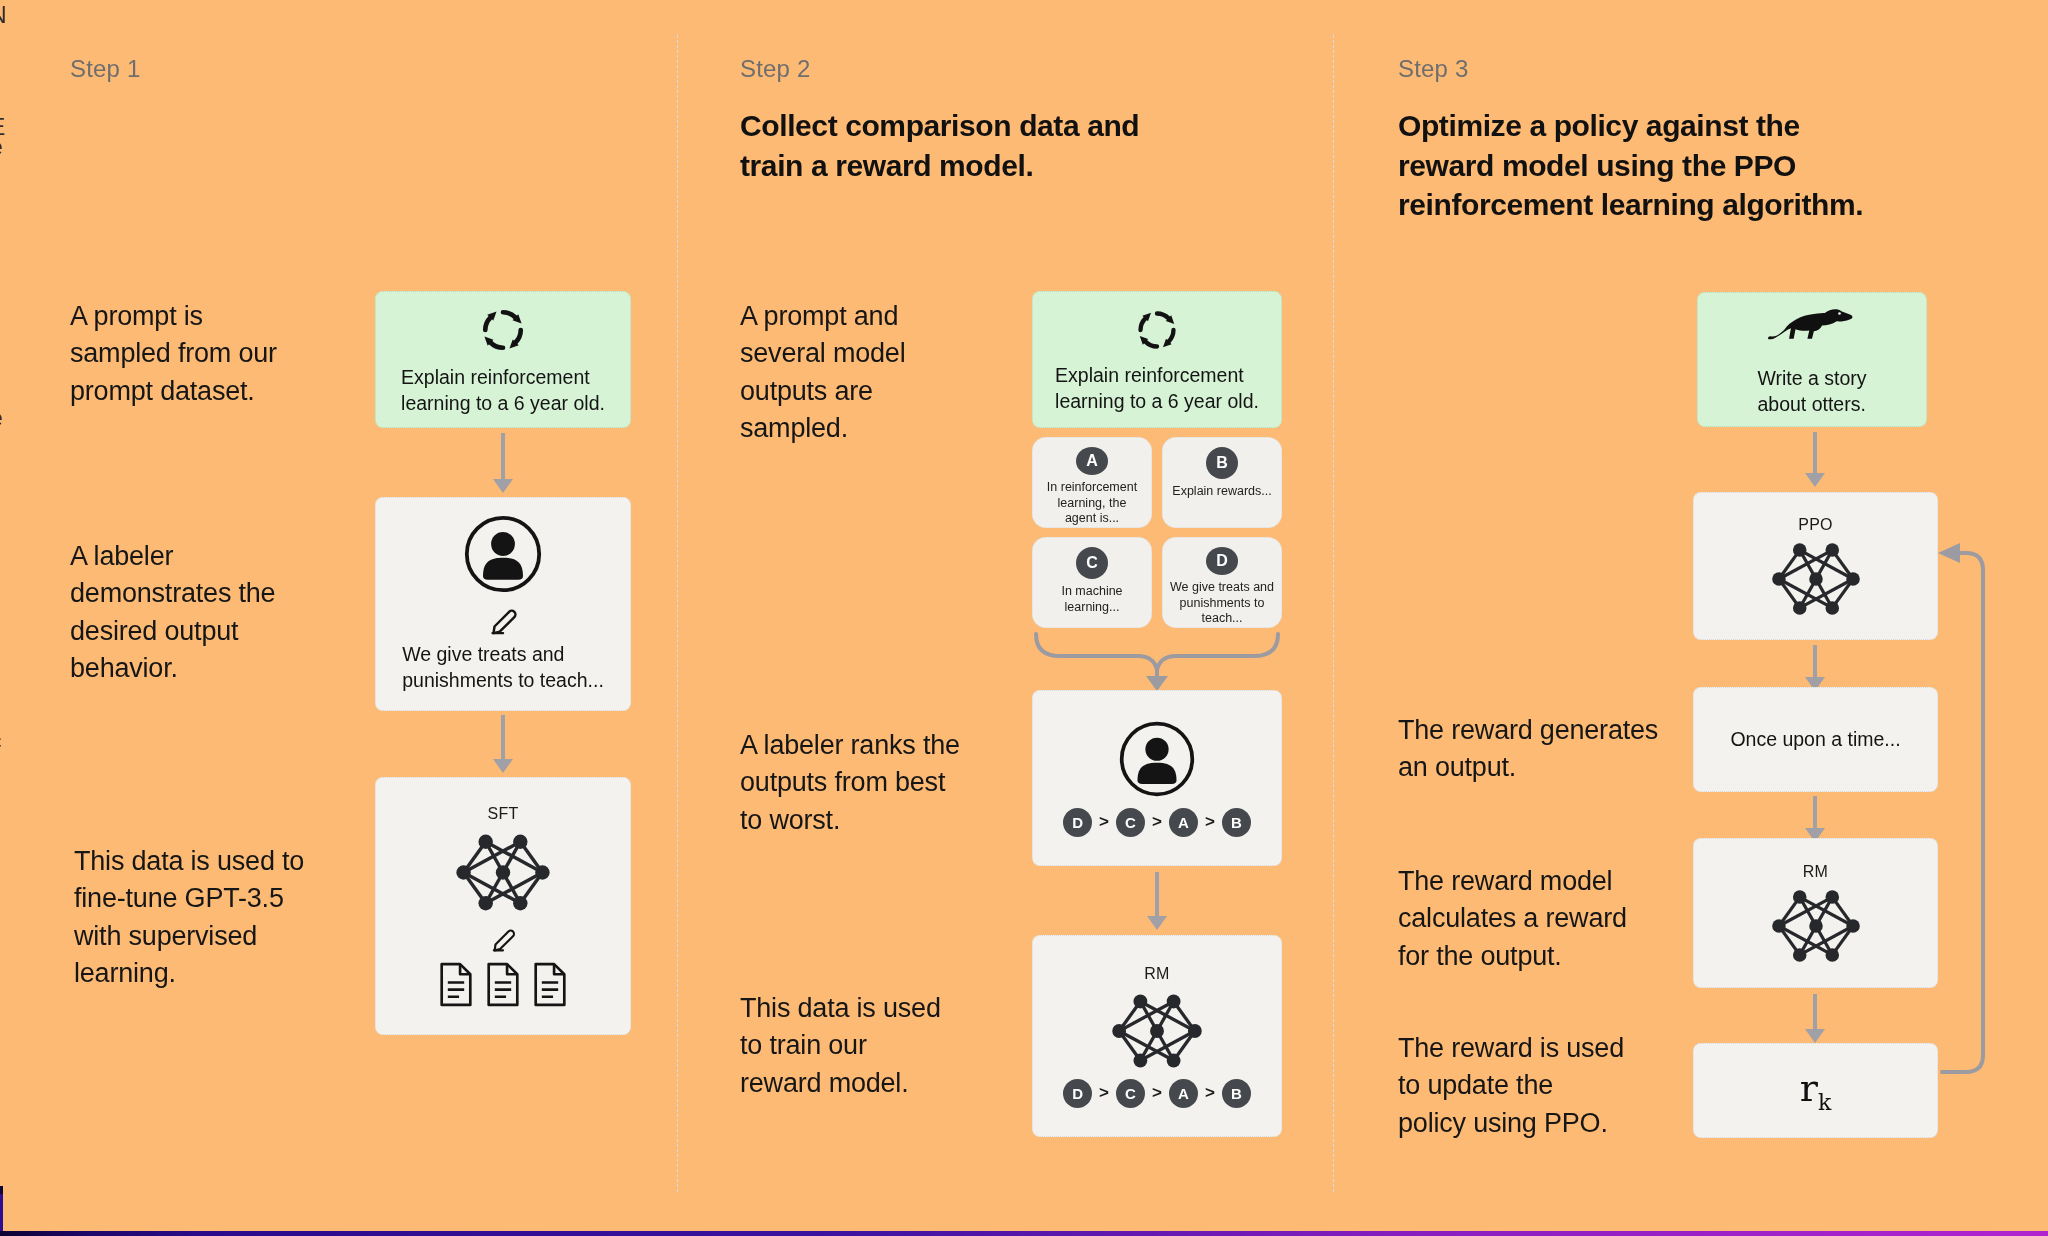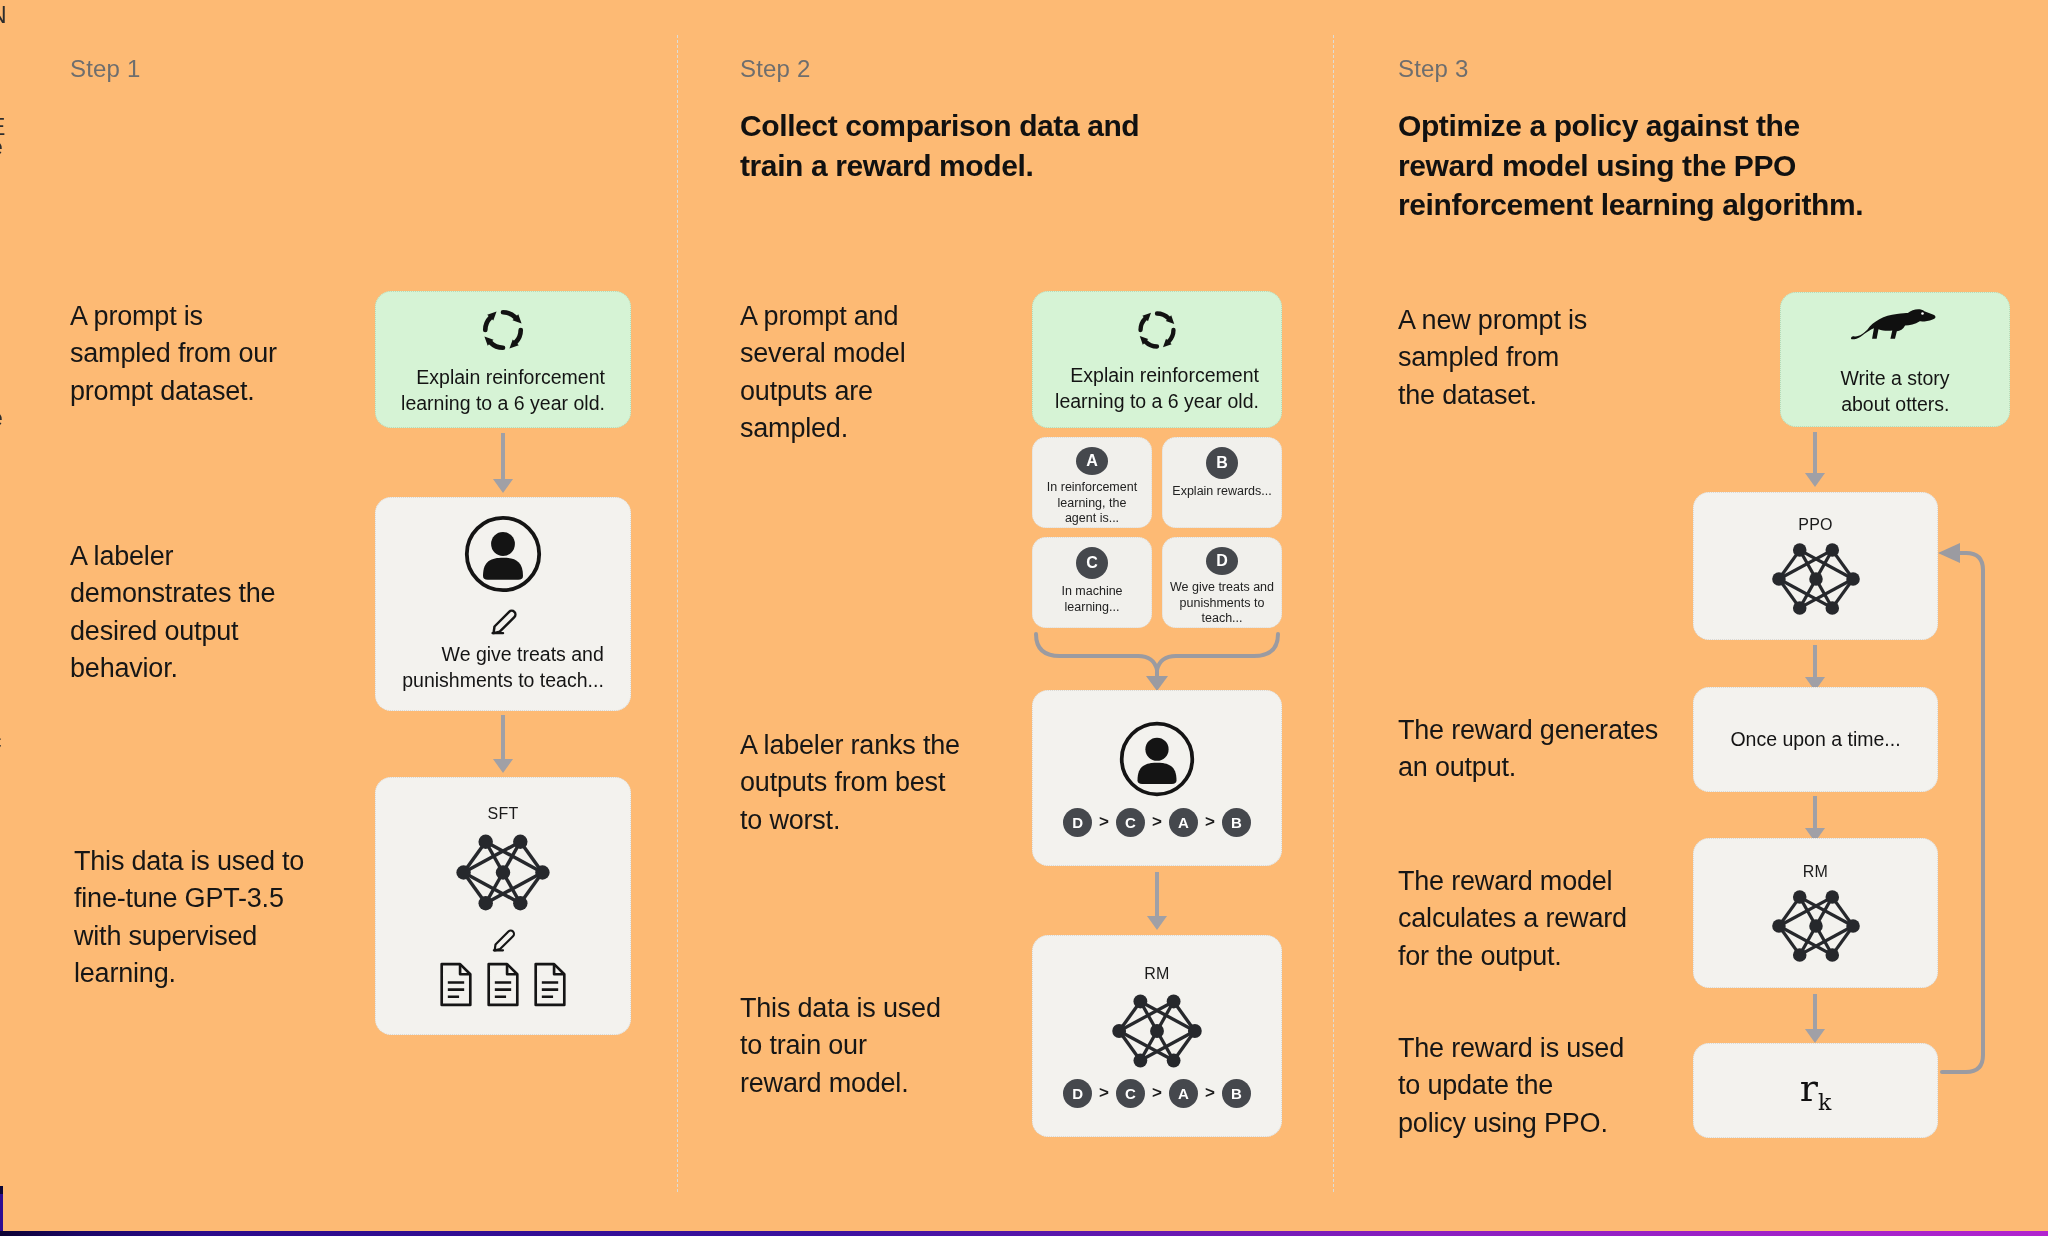--- a/index.html
+++ b/index.html
@@ -2,22 +2,22 @@
 <html style="--prompt-green: #d6f3d5; --panel-gray: #f3f2ee; --chip-gray: #f1f0ec; --circle-dark: #45484d; --arrow-gray: #a0a0a6; --divider: #dcdcd8; --step-label: #6e6e6e; --loop-gray: #9b9ba1;"><head>
 <meta charset="utf-8">
 <style>
   html,body{margin:0;padding:0;background:#fff;}
   .stage{position:relative;width:2048px;height:1236px;background:#fdba74;overflow:hidden;
          font-family:"Liberation Sans",sans-serif;color:#141414;}
   .pre{white-space:pre-line;}
   .step-label{position:absolute;font-size:24px;color:var(--step-label,#6e6e6e);letter-spacing:.2px;}
   .title{position:absolute;font-size:30px;font-weight:700;line-height:1.32;letter-spacing:-.4px;color:#111;}
   .caption{position:absolute;font-size:27px;line-height:1.38;letter-spacing:-.2px;color:#161616;}
-  .box{position:absolute;border-radius:16px;display:flex;flex-direction:column;align-items:center;
-       justify-content:center;text-align:right;box-sizing:border-box;}
+  .box{position:absolute;border-radius:8px;display:flex;flex-direction:column;align-items:center;
+       justify-content:center;text-align:left;box-sizing:border-box;}
   .box.green{background:var(--prompt-green,#d6f3d5);border:1px dotted rgba(40,110,60,.18);}
   .box.gray{background:var(--panel-gray,#f3f2ee);border:1px dotted rgba(0,0,0,.10);}
   .boxtext{font-size:19.5px;line-height:1.32;color:#141414;}
   .model-label{font-size:16px;color:#1b1b1b;letter-spacing:.2px;}
   .arrow-v{position:absolute;width:22px;display:flex;flex-direction:column;align-items:center;}
   .arrow-v .shaft{width:4px;flex:1;background:var(--arrow-gray,#a0a0a6);}
   .arrow-v .head{width:0;height:0;border-left:10px solid transparent;border-right:10px solid transparent;
                  border-top:14px solid var(--arrow-gray,#a0a0a6);}
   .divider{position:absolute;top:35px;height:1157px;width:0;border-left:1px dashed var(--divider,#dcdcd8);}
   .chip{position:absolute;background:var(--chip-gray,#f1f0ec);border:1px dotted rgba(0,0,0,.08);
@@ -293,33 +293,30 @@
       <span class="sep">&gt;</span>
       <div class="circ">B</div>
     </div>
   </div>
 
   <div class="step-label" style="left:1398px;top:55px">Step 3</div>
   <div class="title pre" style="left:1398px;top:106px">Optimize a policy against the
 reward model using the PPO
 reinforcement learning algorithm.</div>
 
-  <div class="caption pre" style="left:1398px;top:302px">A new prompt is
-sampled from
-the dataset.</div>
   <div class="caption pre" style="left:1398px;top:712px">The reward generates
 an output.</div>
   <div class="caption pre" style="left:1398px;top:863px">The reward model
 calculates a reward
 for the output.</div>
   <div class="caption pre" style="left:1398px;top:1030px">The reward is used
 to update the
 policy using PPO.</div>
 
-  <div class="box green" style="left:1780px;top:292px;width:230px;height:135px;gap:20px">
+  <div class="box green" style="left:1697px;top:292px;width:230px;height:135px;gap:20px">
     <svg width="92" height="44" viewBox="0 0 100 48">
       <path fill="#101010" d="M2,40 C2,38 3,37 6,37.5 C11,38 16,34 20,30
         C26,21 38,14.5 52,13 C58,12.2 62,12 64,12
         C69,7.5 78,6.5 82,10 L92,14 C95,15 95,18.5 91,19 C86,21 80,21.5 77,21
         C72,24.5 66,25.5 61,25.5 C59,29.5 55.5,31.5 52,31.8 L50,40 L45,40 L47,31.2
         C42,31.8 36.5,31.5 32,29.8 L30,40 L25,40 L27,28.5
         C20,31 13,38.5 8,40 C5,40.8 2.5,41 2,40 Z"></path>
       <circle cx="80" cy="12.6" r="1.4" fill="#ffffff"></circle>
     </svg>
     <div class="boxtext pre">Write a story

